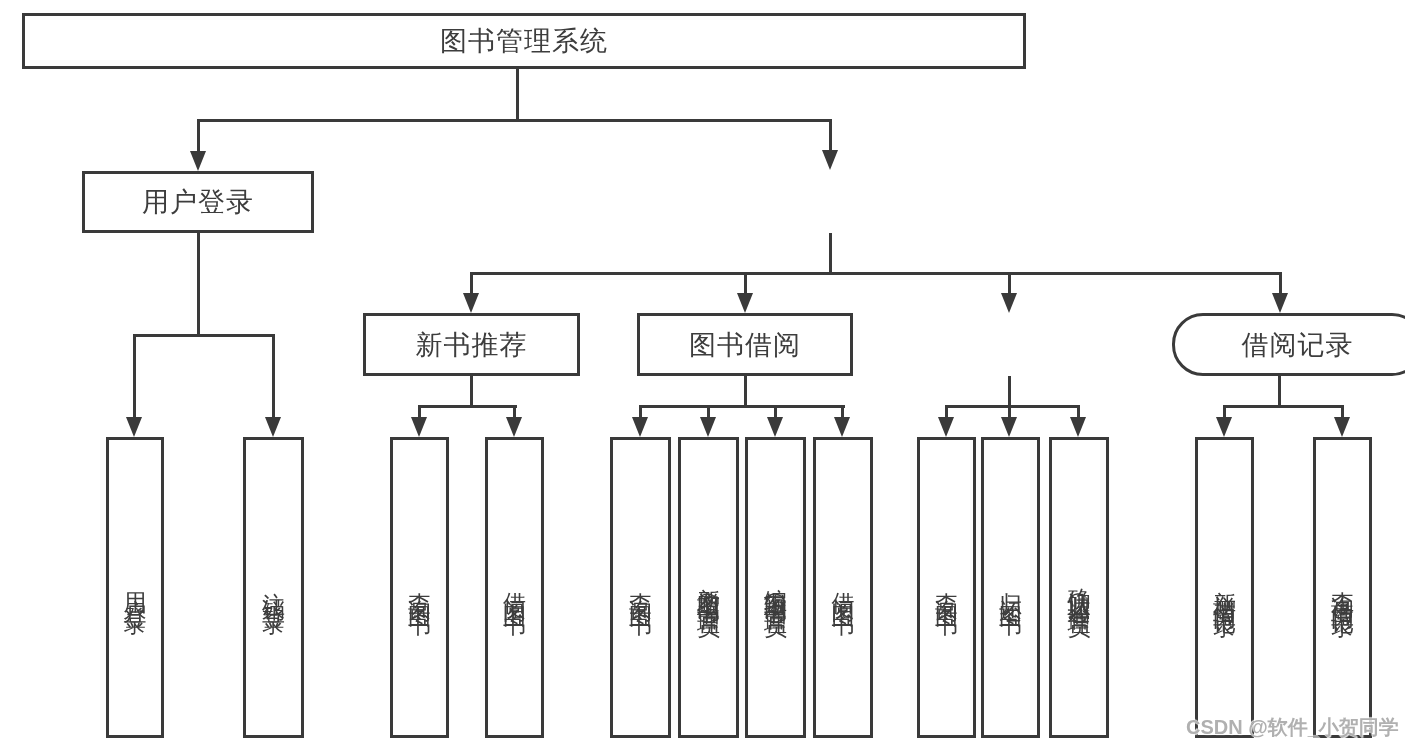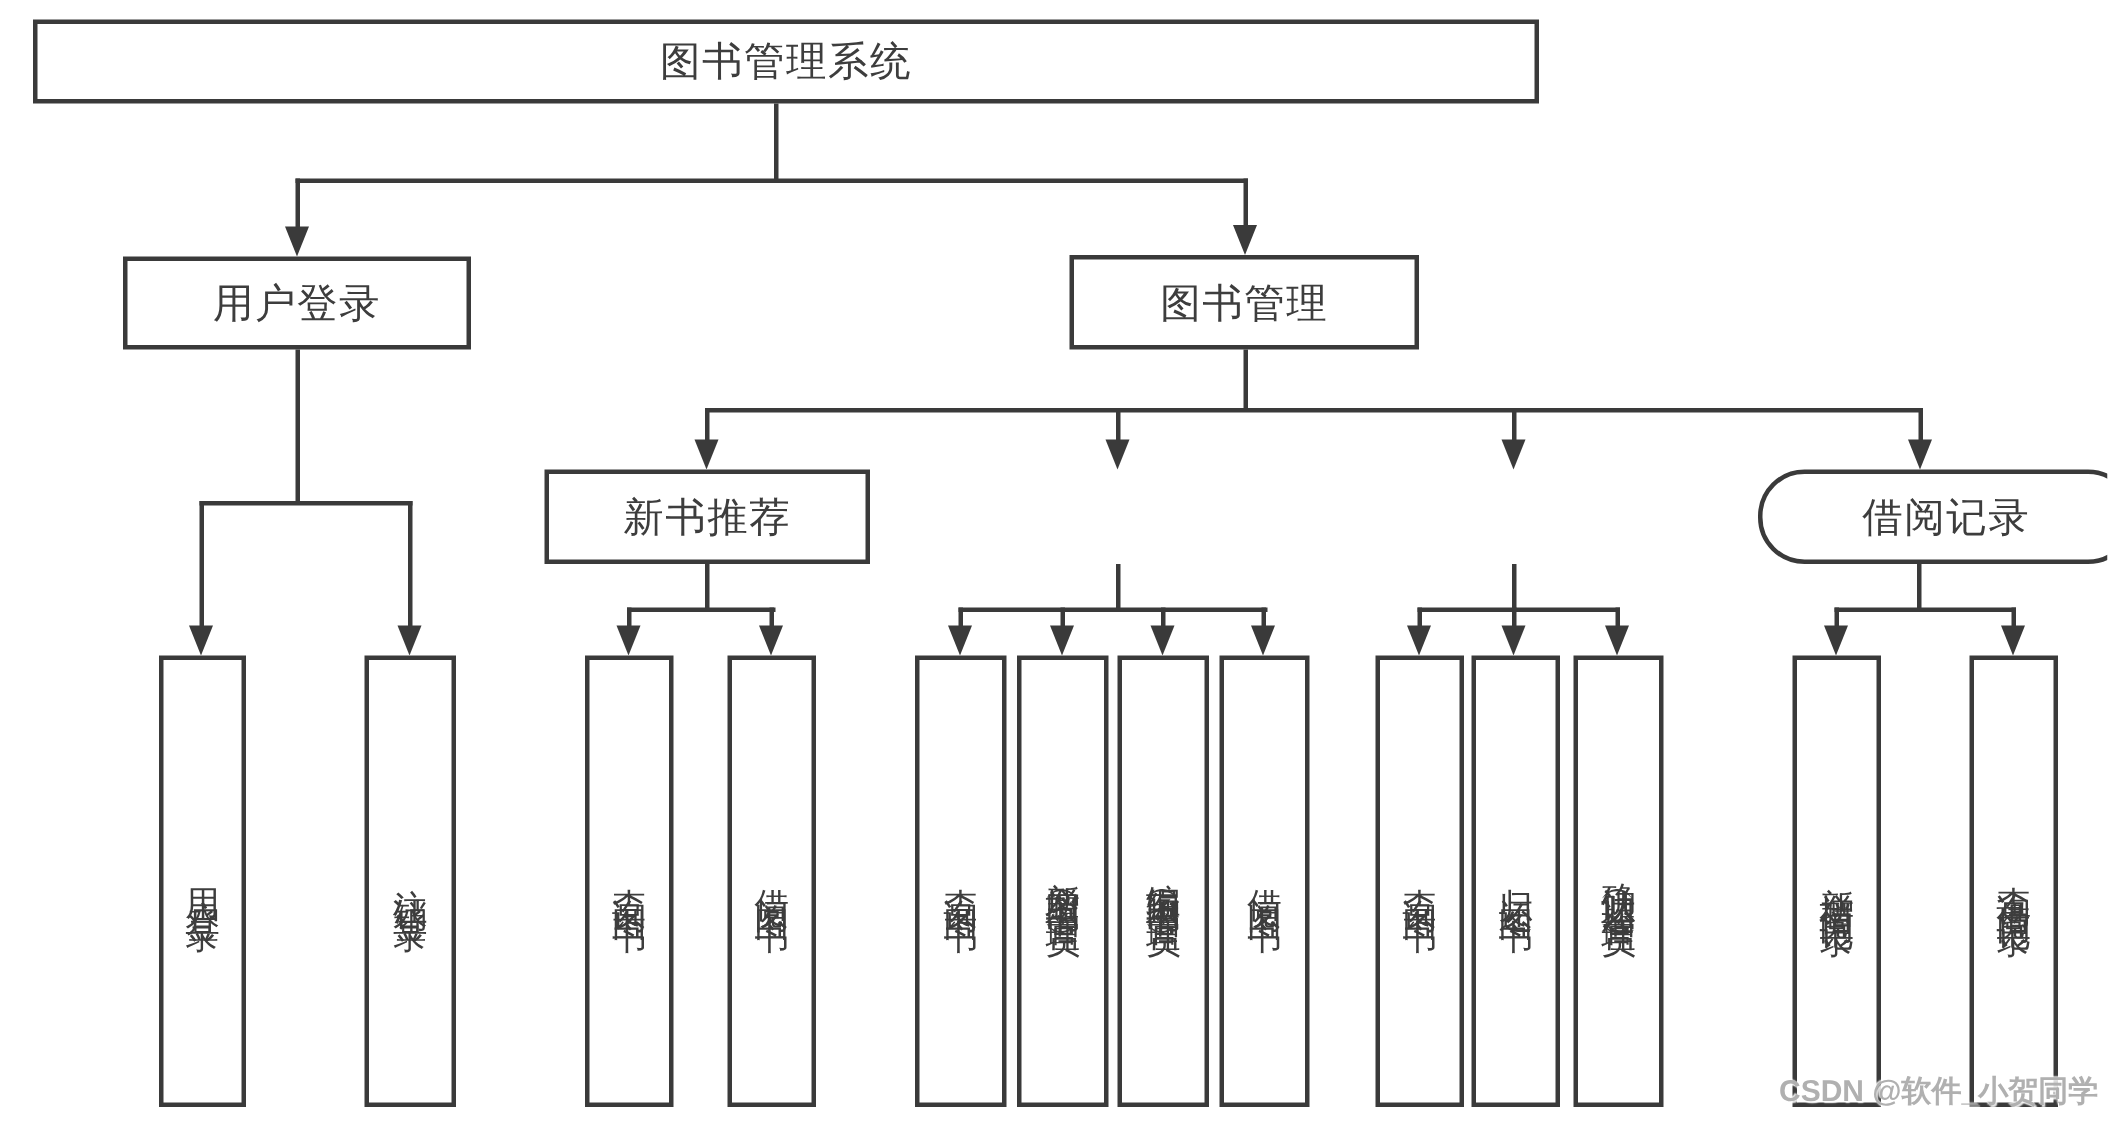--- a/index.html
+++ b/index.html
@@ -68,41 +68,41 @@
   <div class="box" style="left:22px;top:13px;width:1004px;height:56px;">图书管理系统</div>
 
   <div class="vl" style="left:516px;top:69px;width:3px;height:53px;"></div>
   <div class="hl" style="left:197px;top:119px;width:635px;height:3px;"></div>
   <div class="vl" style="left:197px;top:119px;width:3px;height:36px;"></div>
   <div class="arrow" style="left:190px;top:151px;"></div>
   <div class="vl" style="left:829px;top:119px;width:3px;height:36px;"></div>
   <div class="arrow" style="left:822px;top:150px;"></div>
 
   <div class="box" style="left:82px;top:171px;width:232px;height:62px;">用户登录</div>
-  <div class="box" style="left:713px;top:170px;width:233px;height:63px;">图书管理</div>
 
   <div class="vl" style="left:197px;top:233px;width:3px;height:103px;"></div>
   <div class="hl" style="left:133px;top:334px;width:142px;height:3px;"></div>
   <div class="vl" style="left:133px;top:334px;width:3px;height:85px;"></div>
   <div class="arrow" style="left:126px;top:417px;"></div>
   <div class="vl" style="left:272px;top:334px;width:3px;height:85px;"></div>
   <div class="arrow" style="left:265px;top:417px;"></div>
 
   <div class="vl" style="left:829px;top:233px;width:3px;height:41px;"></div>
   <div class="hl" style="left:470px;top:272px;width:812px;height:3px;"></div>
   <div class="vl" style="left:470px;top:272px;width:3px;height:24px;"></div>
   <div class="arrow" style="left:463px;top:293px;"></div>
   <div class="vl" style="left:744px;top:272px;width:3px;height:24px;"></div>
   <div class="arrow" style="left:737px;top:293px;"></div>
   <div class="vl" style="left:1008px;top:272px;width:3px;height:24px;"></div>
   <div class="arrow" style="left:1001px;top:293px;"></div>
   <div class="vl" style="left:1279px;top:272px;width:3px;height:24px;"></div>
   <div class="arrow" style="left:1272px;top:293px;"></div>
 
   <div class="box" style="left:363px;top:313px;width:217px;height:63px;">新书推荐</div>
+  <div class="box" style="left:637px;top:313px;width:216px;height:63px;">图书借阅</div>
   <div class="box" style="left:1172px;top:313px;width:251px;height:63px;border-radius:31px;">借阅记录</div>
 
   <div class="vl" style="left:470px;top:376px;width:3px;height:32px;"></div>
   <div class="hl" style="left:418px;top:405px;width:99px;height:3px;"></div>
   <div class="vl" style="left:418px;top:405px;width:3px;height:15px;"></div>
   <div class="arrow" style="left:411px;top:417px;"></div>
   <div class="vl" style="left:513px;top:405px;width:3px;height:15px;"></div>
   <div class="arrow" style="left:506px;top:417px;"></div>
 
   <div class="vl" style="left:744px;top:376px;width:3px;height:32px;"></div>

